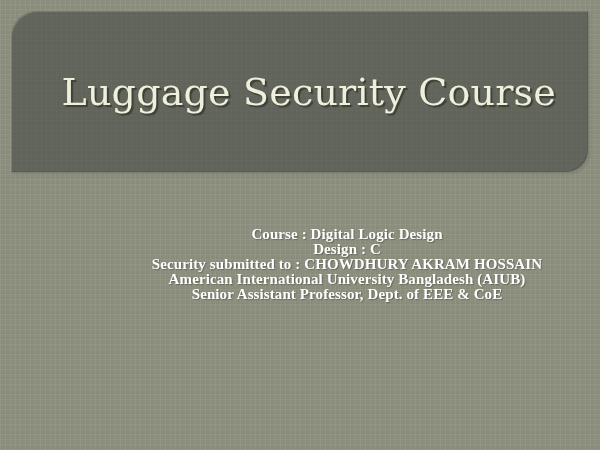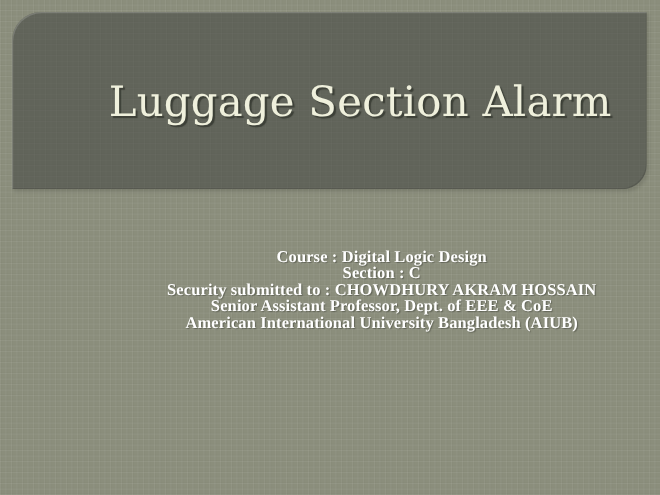--- a/index.html
+++ b/index.html
@@ -88,25 +88,25 @@
     text-shadow: 1px 1px 1px rgba(40,42,34,0.40);
   }
 </style>
 </head>
 <body>
 
 <div id="slide">
 
   <div id="title-box">
     <h1 id="title-text">
-      <span class="tline">Luggage Section Alarm</span>
+      <span class="tline">Luggage Security Course</span>
     </h1>
   </div>
 
   <div id="subtitle-box">
     <span class="sline">Course : Digital Logic Design</span>
-    <span class="sline">Section : C</span>
+    <span class="sline">Design : C</span>
     <span class="sline">Security submitted to : CHOWDHURY AKRAM HOSSAIN</span>
+    <span class="sline">American International University Bangladesh (AIUB)</span>
     <span class="sline">Senior Assistant Professor, Dept. of EEE &amp; CoE</span>
-    <span class="sline">American International University Bangladesh (AIUB)</span>
   </div>
 
 </div>
 
 </body></html>

